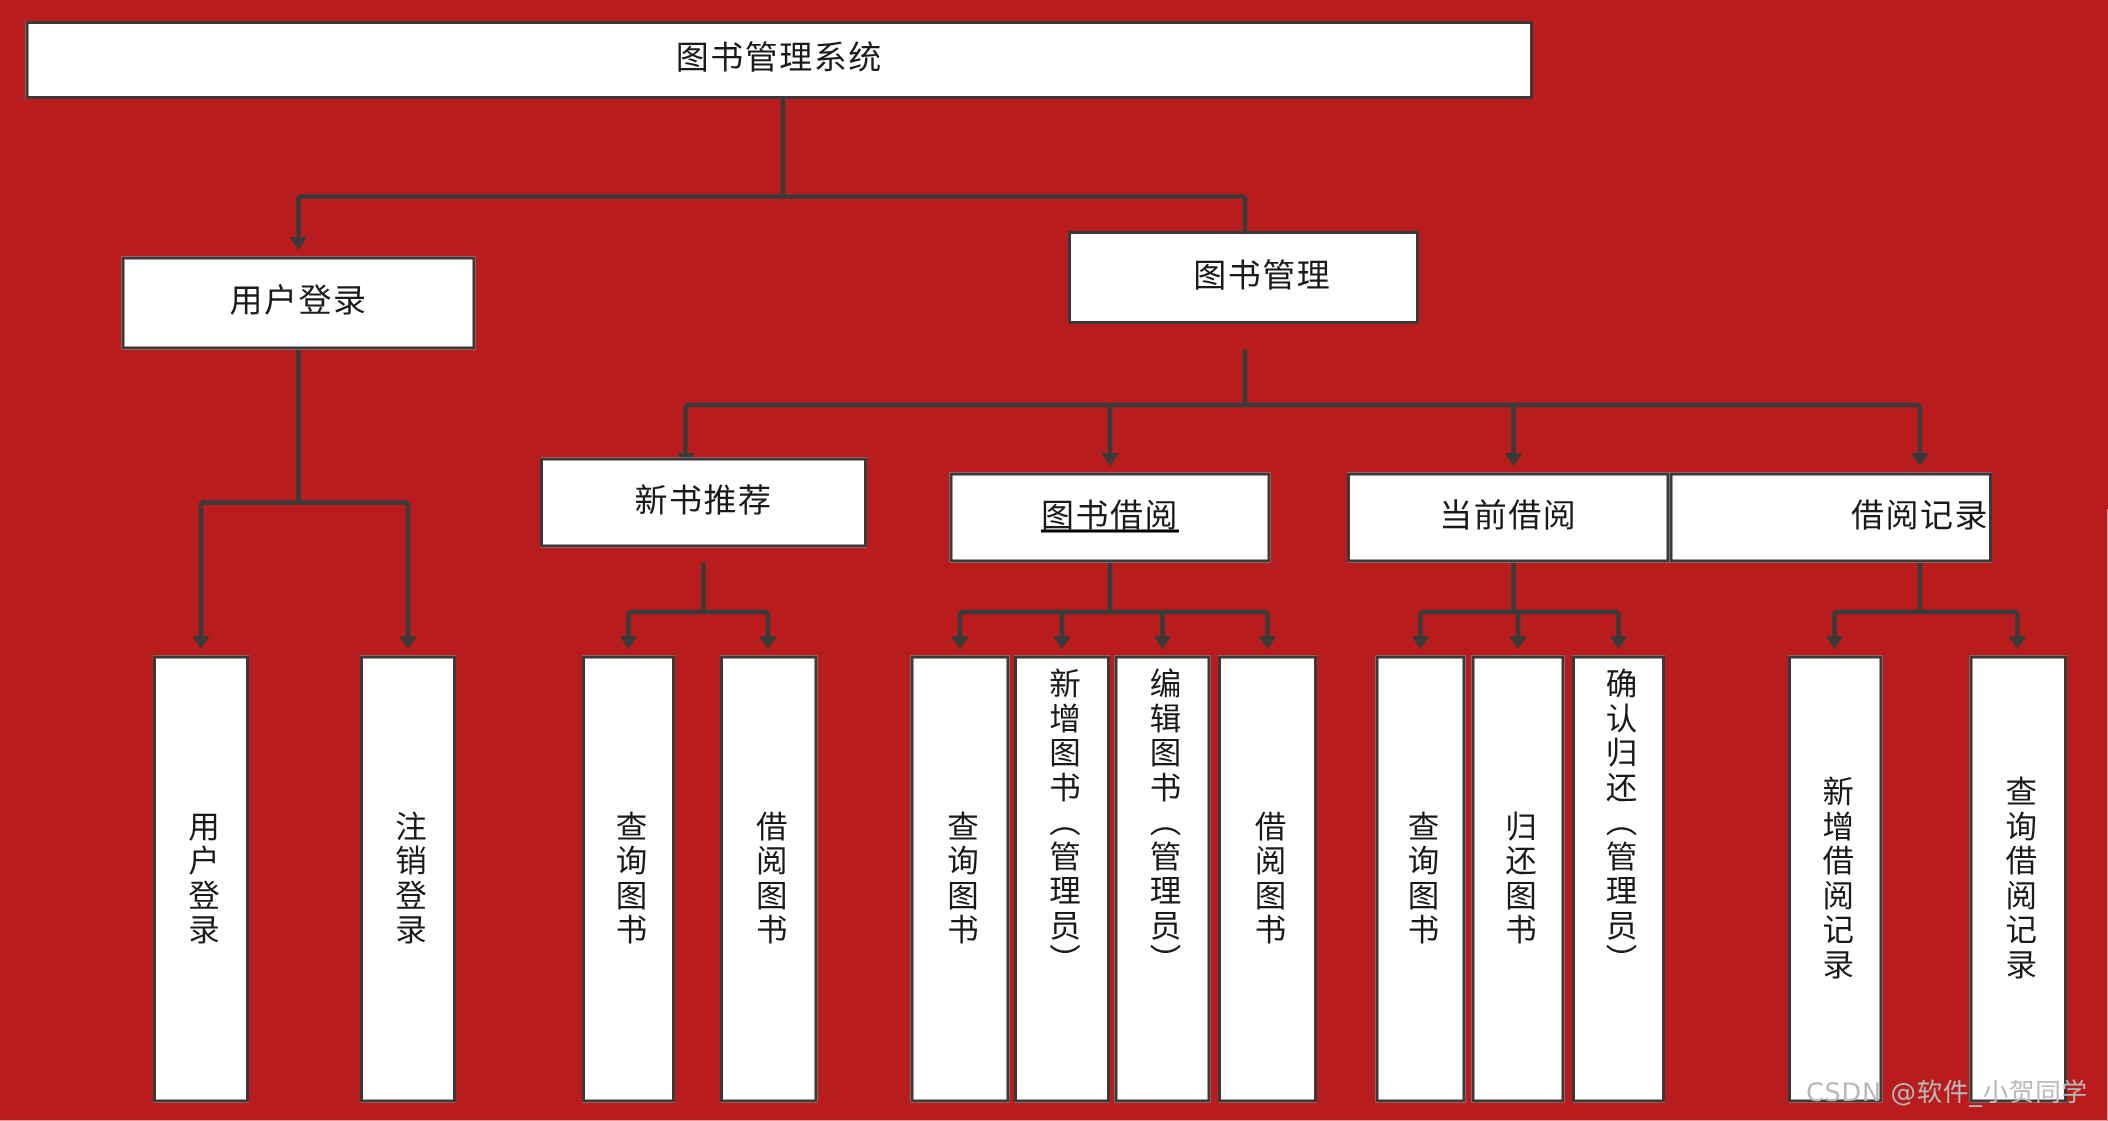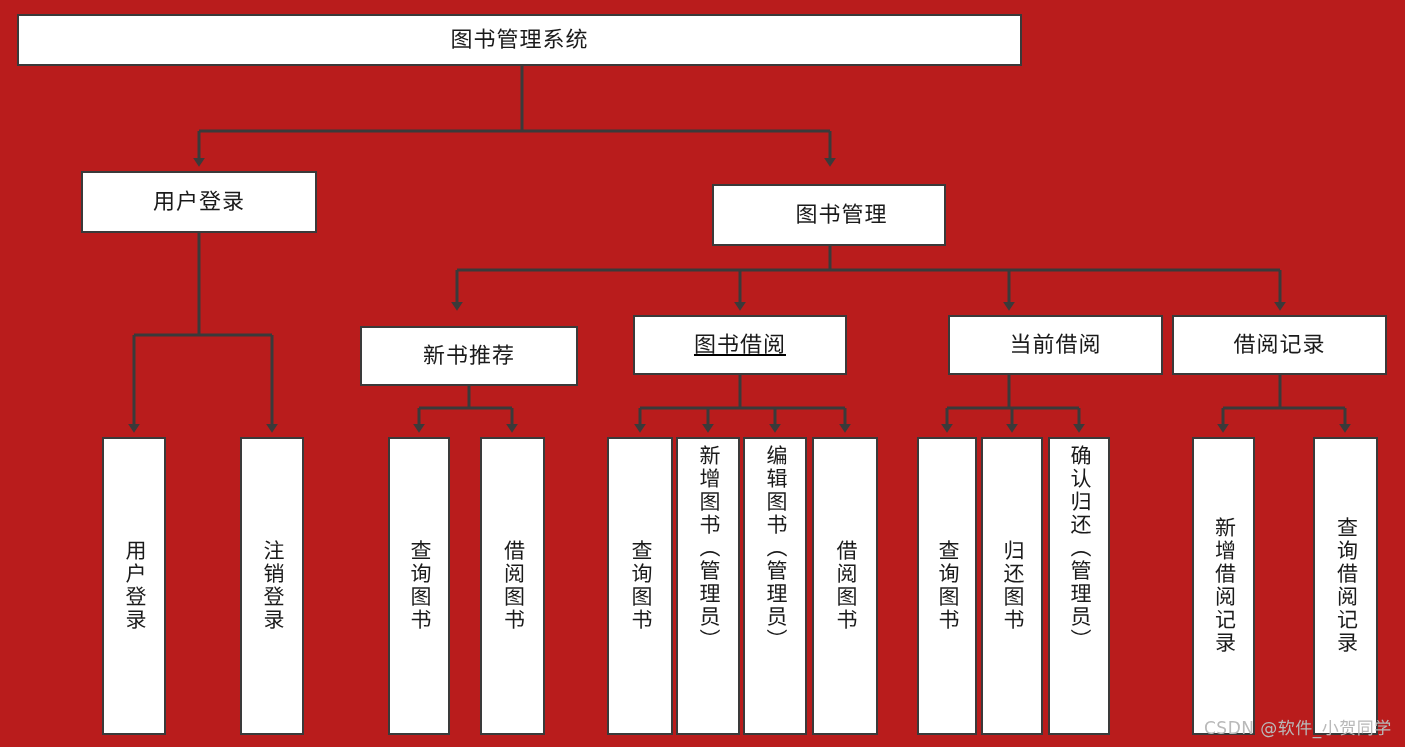--- a/index.html
+++ b/index.html
@@ -130,34 +130,34 @@
     </g>
   </svg>
 
   <div class="node" id="node-root" style="left: 17px; top: 14px; width: 1005px; height: 52px;">
     <span class="node-label">图书管理系统</span>
   </div>
 
   <div class="node" id="node-l2-0" style="left: 81px; top: 171px; width: 236px; height: 62px;">
     <span class="node-label">用户登录</span>
   </div>
-  <div class="node" id="node-l2-1" style="left: 712px; top: 184px; width: 234px; height: 62px; padding-left: 25px;">
+  <div class="node" id="node-l2-1" style="left: 712px; top: 154px; width: 234px; height: 62px; padding-left: 25px;">
     <span class="node-label">图书管理</span>
   </div>
 
-  <div class="node" id="node-l3-0" style="left: 360px; top: 326px; width: 218px; height: 60px; justify-content: center;">
+  <div class="node" id="node-l3-0" style="left: 360px; top: 305px; width: 218px; height: 60px; justify-content: center;">
     <span class="node-label">新书推荐</span>
   </div>
   <div class="node" id="node-l3-1" style="left: 633px; top: 315px; width: 214px; height: 60px; text-decoration: underline;">
     <span class="node-label">图书借阅</span>
   </div>
-  <div class="node" id="node-l3-2" style="left: 948px; top: 315px; width: 215px; height: 60px;">
+  <div class="node" id="node-l3-2" style="left: 898px; top: 315px; width: 215px; height: 60px;">
     <span class="node-label">当前借阅</span>
   </div>
-  <div class="node" id="node-l3-3" style="left: 1172px; top: 315px; width: 215px; height: 60px;">
+  <div class="node" id="node-l3-3" style="left: 1113px; top: 315px; width: 215px; height: 60px; justify-content: flex-end;">
     <span class="node-label">借阅记录</span>
   </div>
 
   <div class="node leaf short" id="node-leaf-0" style="left: 102px; top: 437px; width: 64px; height: 298px;">
     <span class="node-label">用户登录</span>
   </div>
   <div class="node leaf short" id="node-leaf-1" style="left: 240px; top: 437px; width: 64px; height: 298px;">
     <span class="node-label">注销登录</span>
   </div>
   <div class="node leaf short" id="node-leaf-2" style="left: 388px; top: 437px; width: 62px; height: 298px;">

